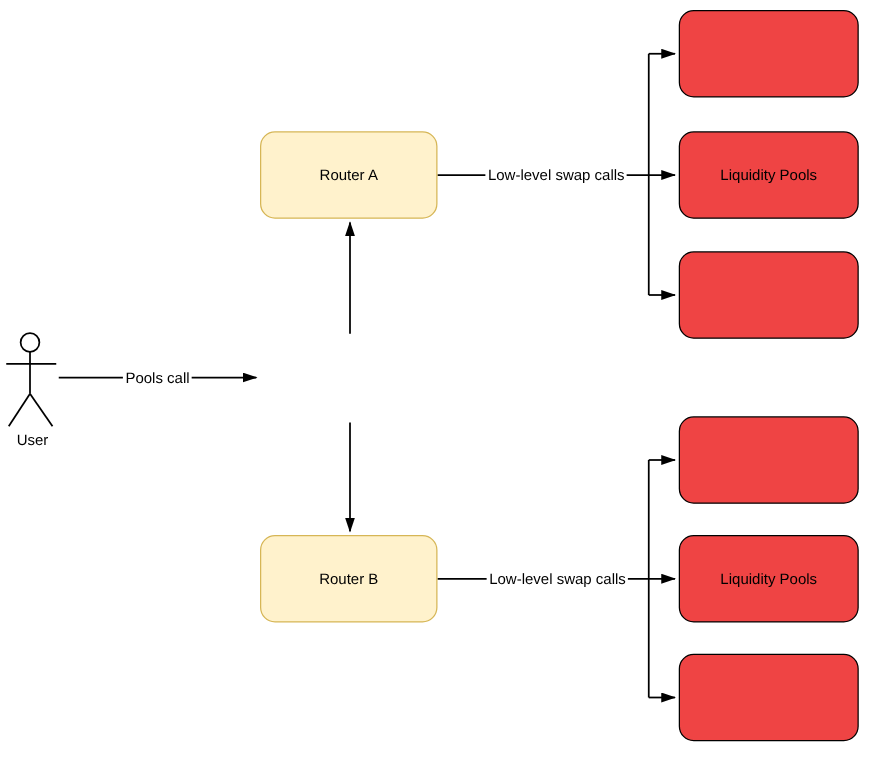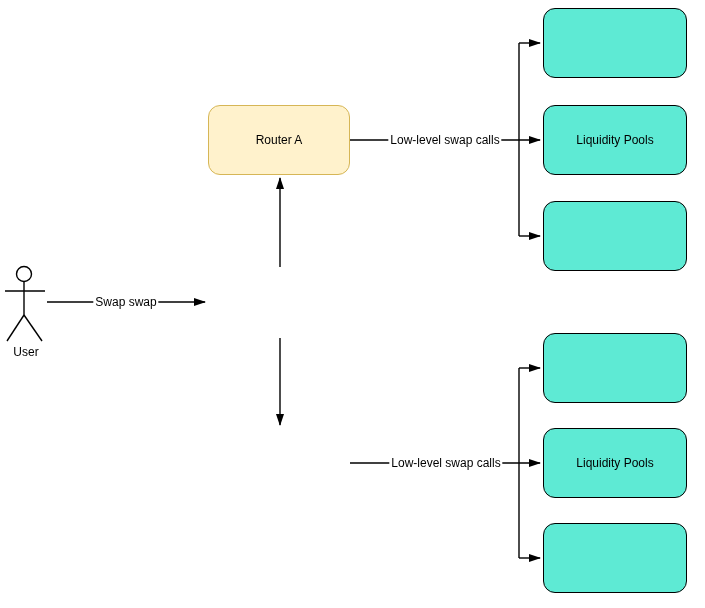--- a/index.html
+++ b/index.html
@@ -38,21 +38,21 @@
   }
   .node-yellow {
     background: #fff2cc;
     border: 1.4px solid #d6b656;
   }
   .node-blue {
     background: #dae8fc;
     border: 1.4px solid #6c8ebf;
   }
   .node-plain {
-    background: #5eead4;
+    background: #ef4444;
     border: 1.4px solid #000000;
   }
   .edge-label {
     position: absolute;
     transform: translate(-50%, -50%);
     background: #ffffff;
     padding: 0 2px;
     white-space: nowrap;
     text-align: right;
   }
@@ -100,36 +100,39 @@
     </g>
   </svg>
 
   <div class="actor-label" style="left:26px; top:352px;">User</div>
 
   <div class="node node-yellow" style="left:208px; top:105px; width:142px; height:70px;">
     <span>Router A</span>
   </div>
 
 
+  <div class="node node-yellow" style="left:208px; top:428px; width:142px; height:70px;">
+    <span>Router B</span>
+  </div>
 
   <div class="node node-plain" style="left:543px; top:8px; width:144px; height:70px;"></div>
 
   <div class="node node-plain" style="left:543px; top:105px; width:144px; height:70px;">
     <span>Liquidity Pools</span>
   </div>
 
   <div class="node node-plain" style="left:543px; top:201px; width:144px; height:70px;"></div>
 
   <div class="node node-plain" style="left:543px; top:333px; width:144px; height:70px;"></div>
 
   <div class="node node-plain" style="left:543px; top:428px; width:144px; height:70px;">
     <span>Liquidity Pools</span>
   </div>
 
   <div class="node node-plain" style="left:543px; top:523px; width:144px; height:70px;"></div>
 
-  <div class="edge-label" style="left:126px; top:302px;">Swap swap</div>
+  <div class="edge-label" style="left:126px; top:302px;">Pools call</div>
 
   <div class="edge-label" style="left:445px; top:140px;">Low-level swap calls</div>
 
   <div class="edge-label" style="left:446px; top:463px;">Low-level swap calls</div>
 
 </div>
 
 </body></html>

